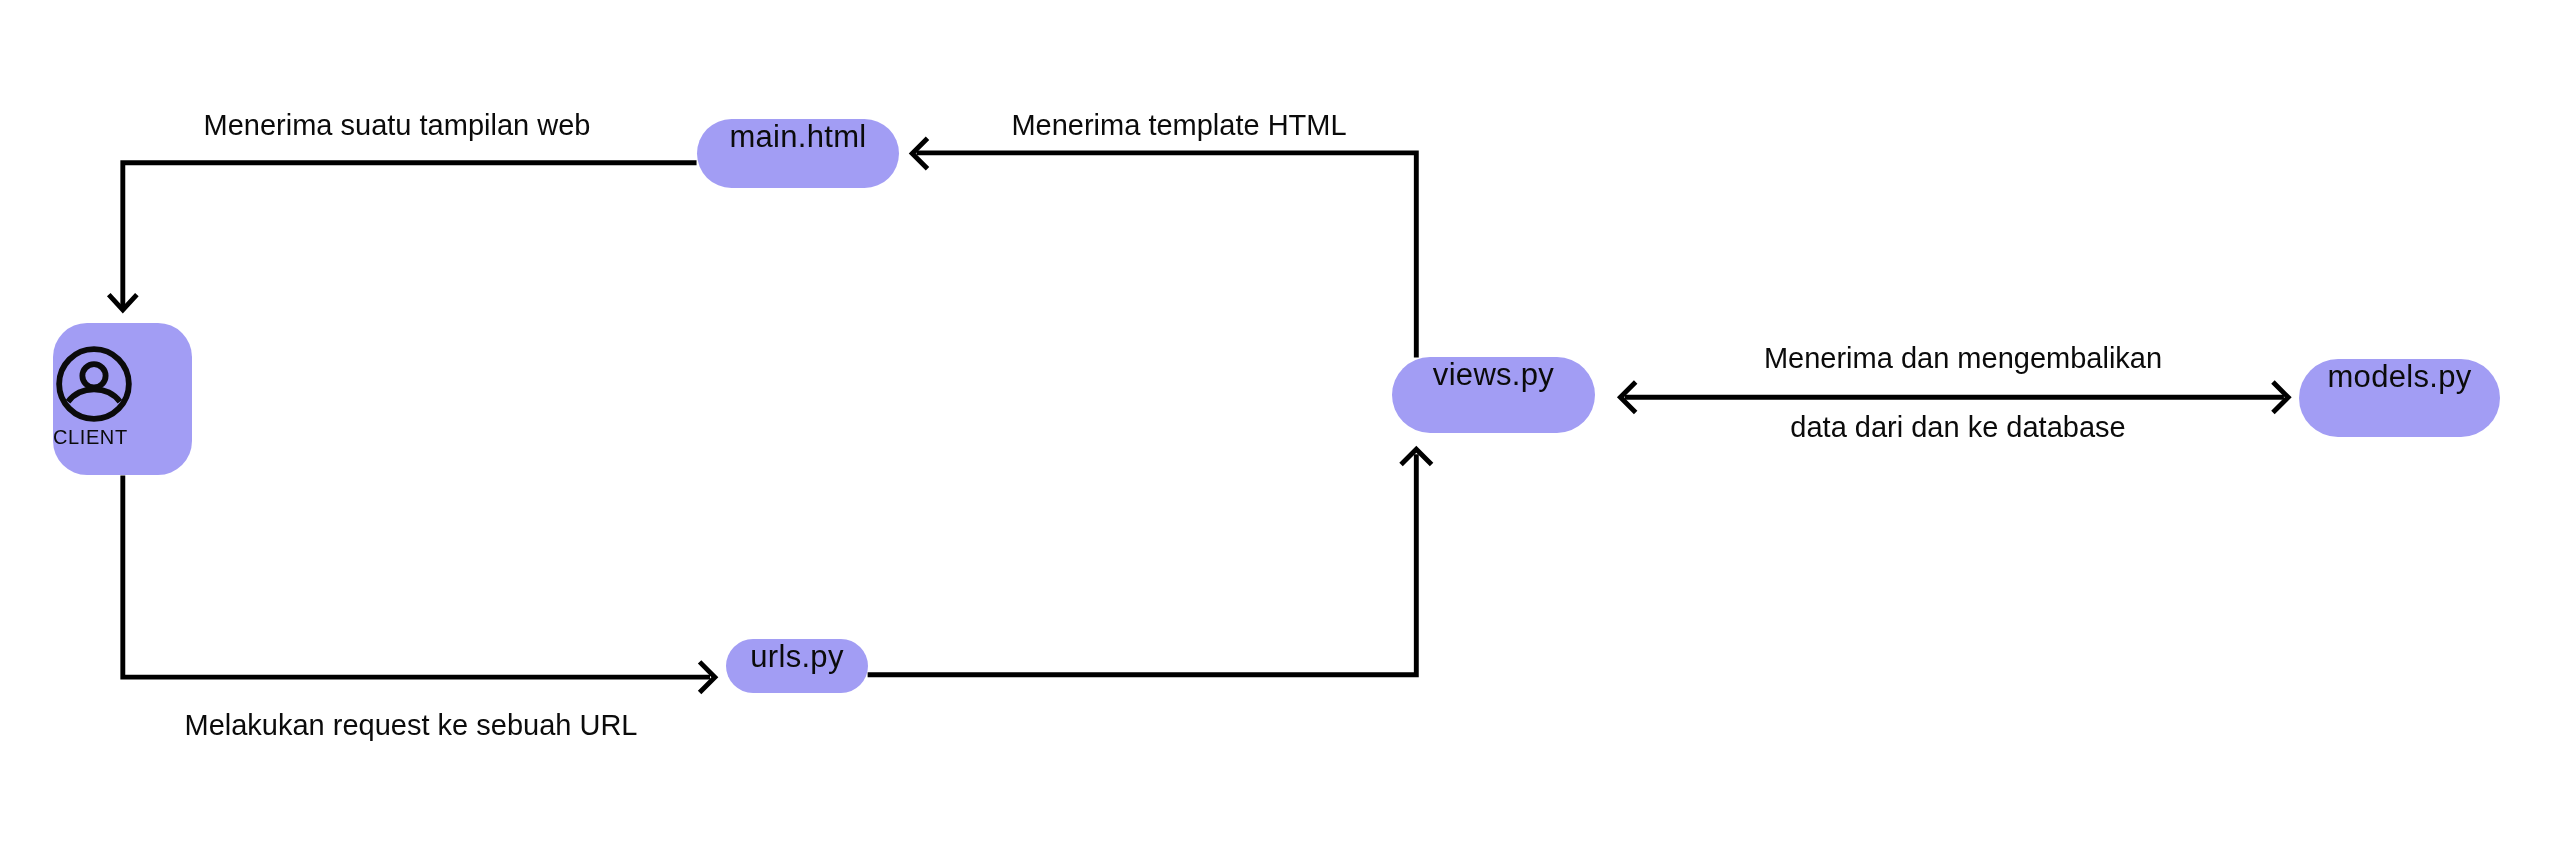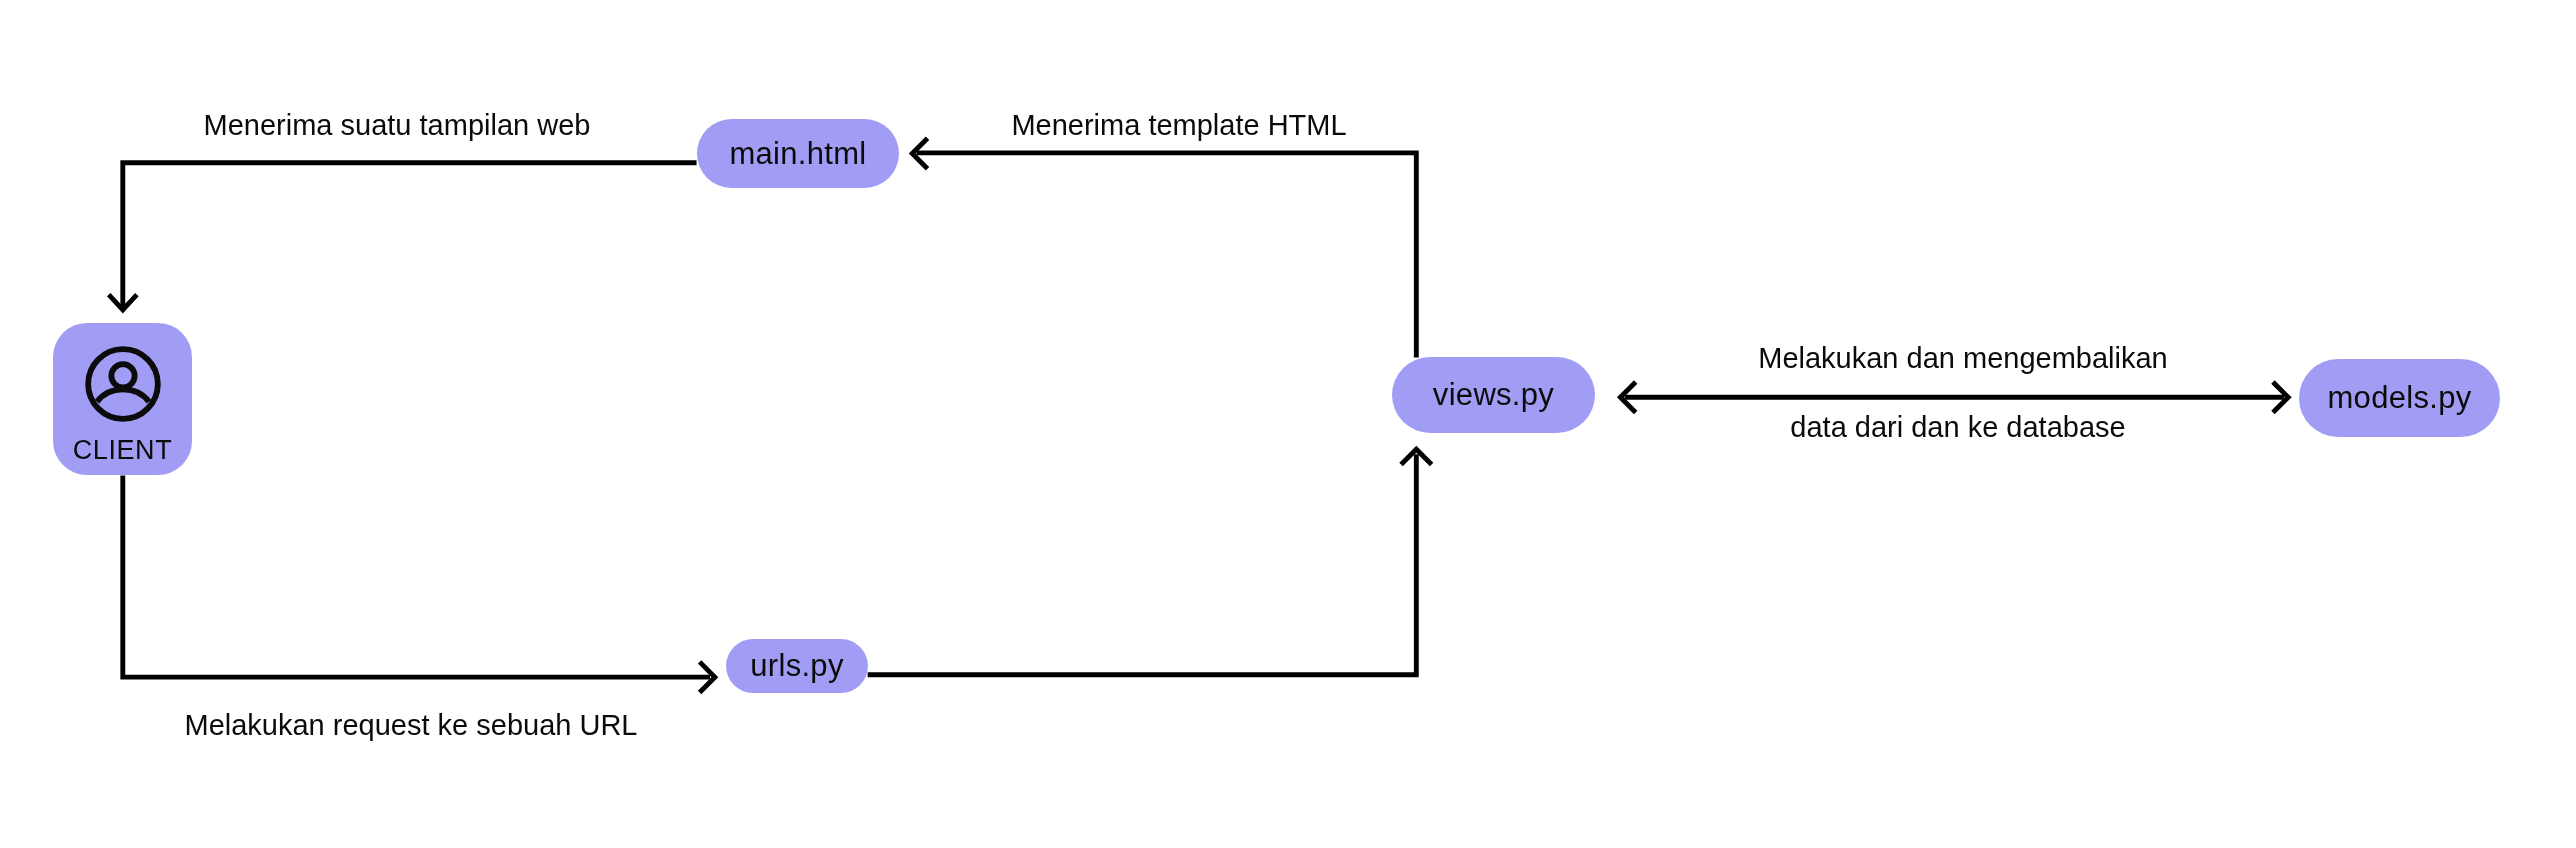--- a/index.html
+++ b/index.html
@@ -27,43 +27,42 @@
     fill:none;
     stroke:var(--line);
     stroke-width:8;
     stroke-linejoin:miter;
     stroke-linecap:butt;
   }
   .node{
     position:absolute;
     background:var(--accent);
     display:flex;
-    align-items:center;
     justify-content:center;
     color:var(--text);
   }
   .pill{
     border-radius:610px;
     font-size:31px;
     letter-spacing:0.3px;
   }
   .node-client{
     left:53px;top:323px;width:139px;height:152px;
     border-radius:34px;
     flex-direction:column;
     justify-content:flex-start;
     padding-top:19.6px;
   }
   .node-client .icon{
     width:82px;height:82px;
     display:block;
   }
   .node-client .client-label{
-    font-size:27px;
-    margin-top:10px;
+    font-size:20px;
+    margin-top:1px;
     letter-spacing:0.6px;
   }
   .node-main{left:697px;top:119px;width:202px;height:69px;}
   .node-views{left:1392px;top:357px;width:203px;height:76px;}
   .node-models{left:2299px;top:359px;width:201px;height:78px;}
   .node-urls{left:726px;top:639px;width:142px;height:54px;}
   .edge-label{
     position:absolute;
     transform:translate(-50%,-50%);
     font-size:29px;
@@ -137,18 +136,18 @@
     <span>urls.py</span>
   </div>
 
   <div class="edge-label lbl-receive">Menerima suatu tampilan web</div>
 
   <div class="edge-label lbl-choose">Menerima template HTML</div>
 
   <div class="edge-label lbl-request">Melakukan request ke sebuah URL</div>
 
 
-  <div class="edge-label lbl-db1">Melakukan dan mengembalikan</div>
+  <div class="edge-label lbl-db1">Menerima dan mengembalikan</div>
 
   <div class="edge-label lbl-db2">data dari dan ke database</div>
 
 </div>
 
 
 </body></html>

